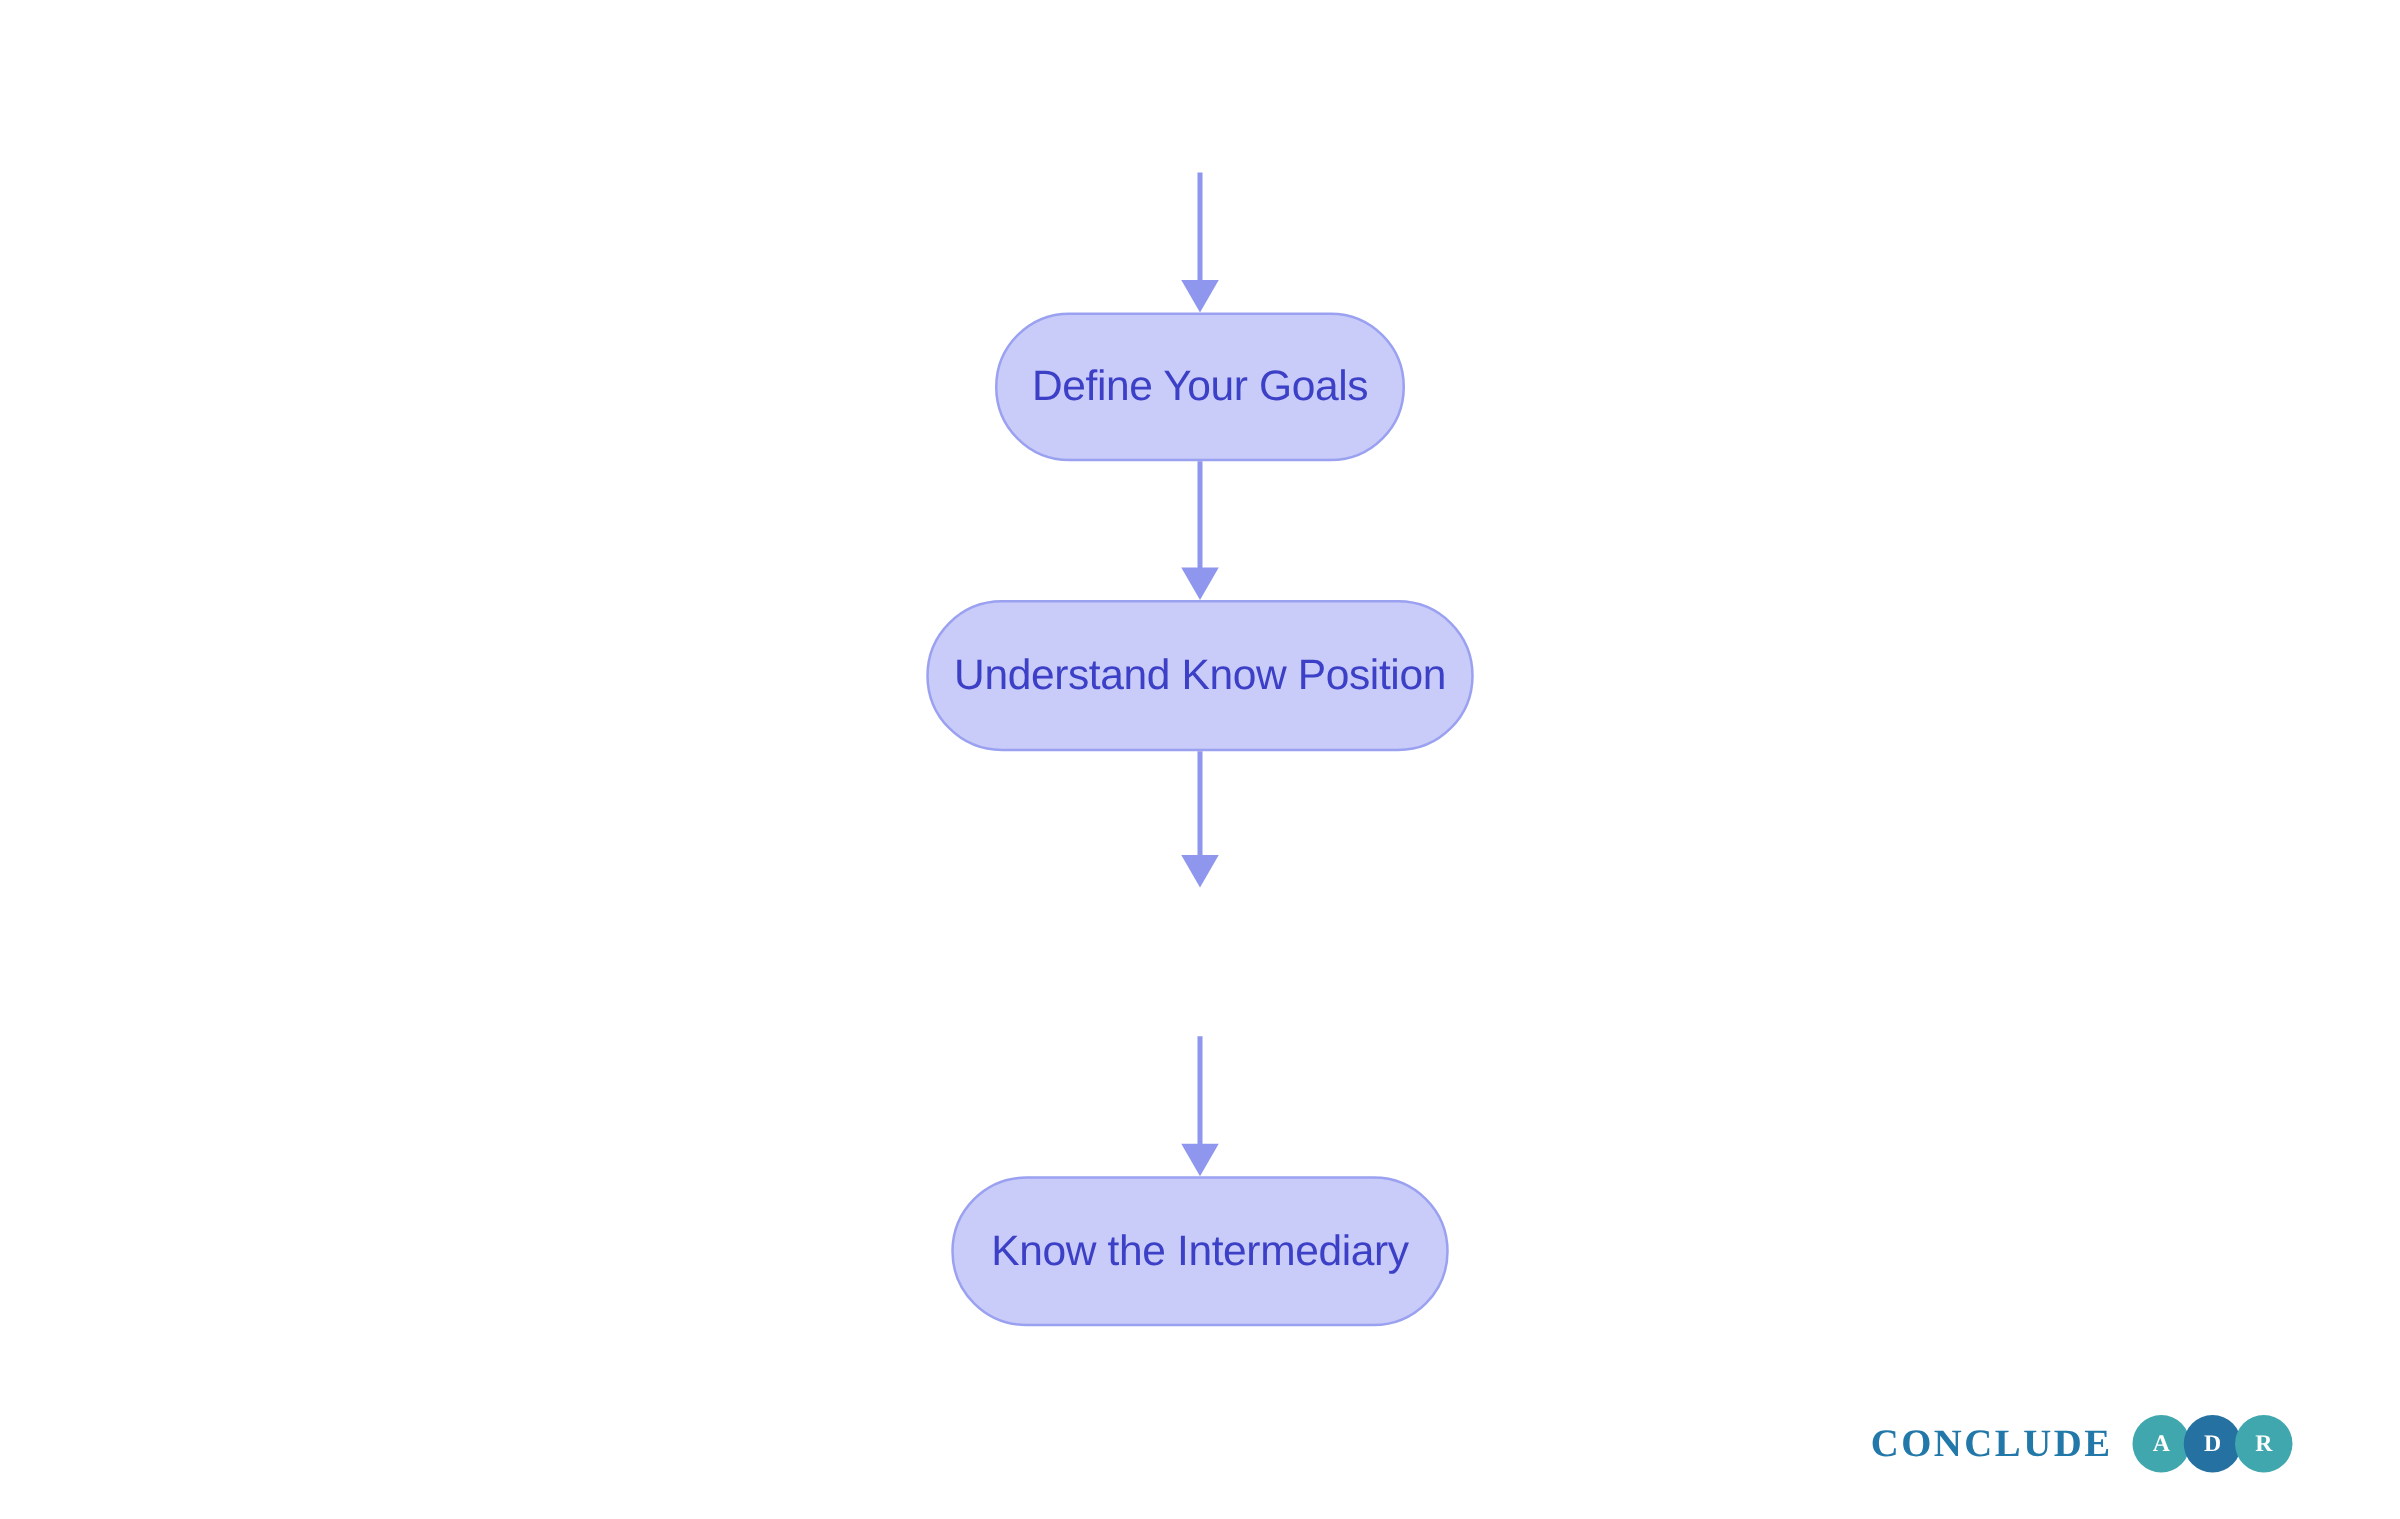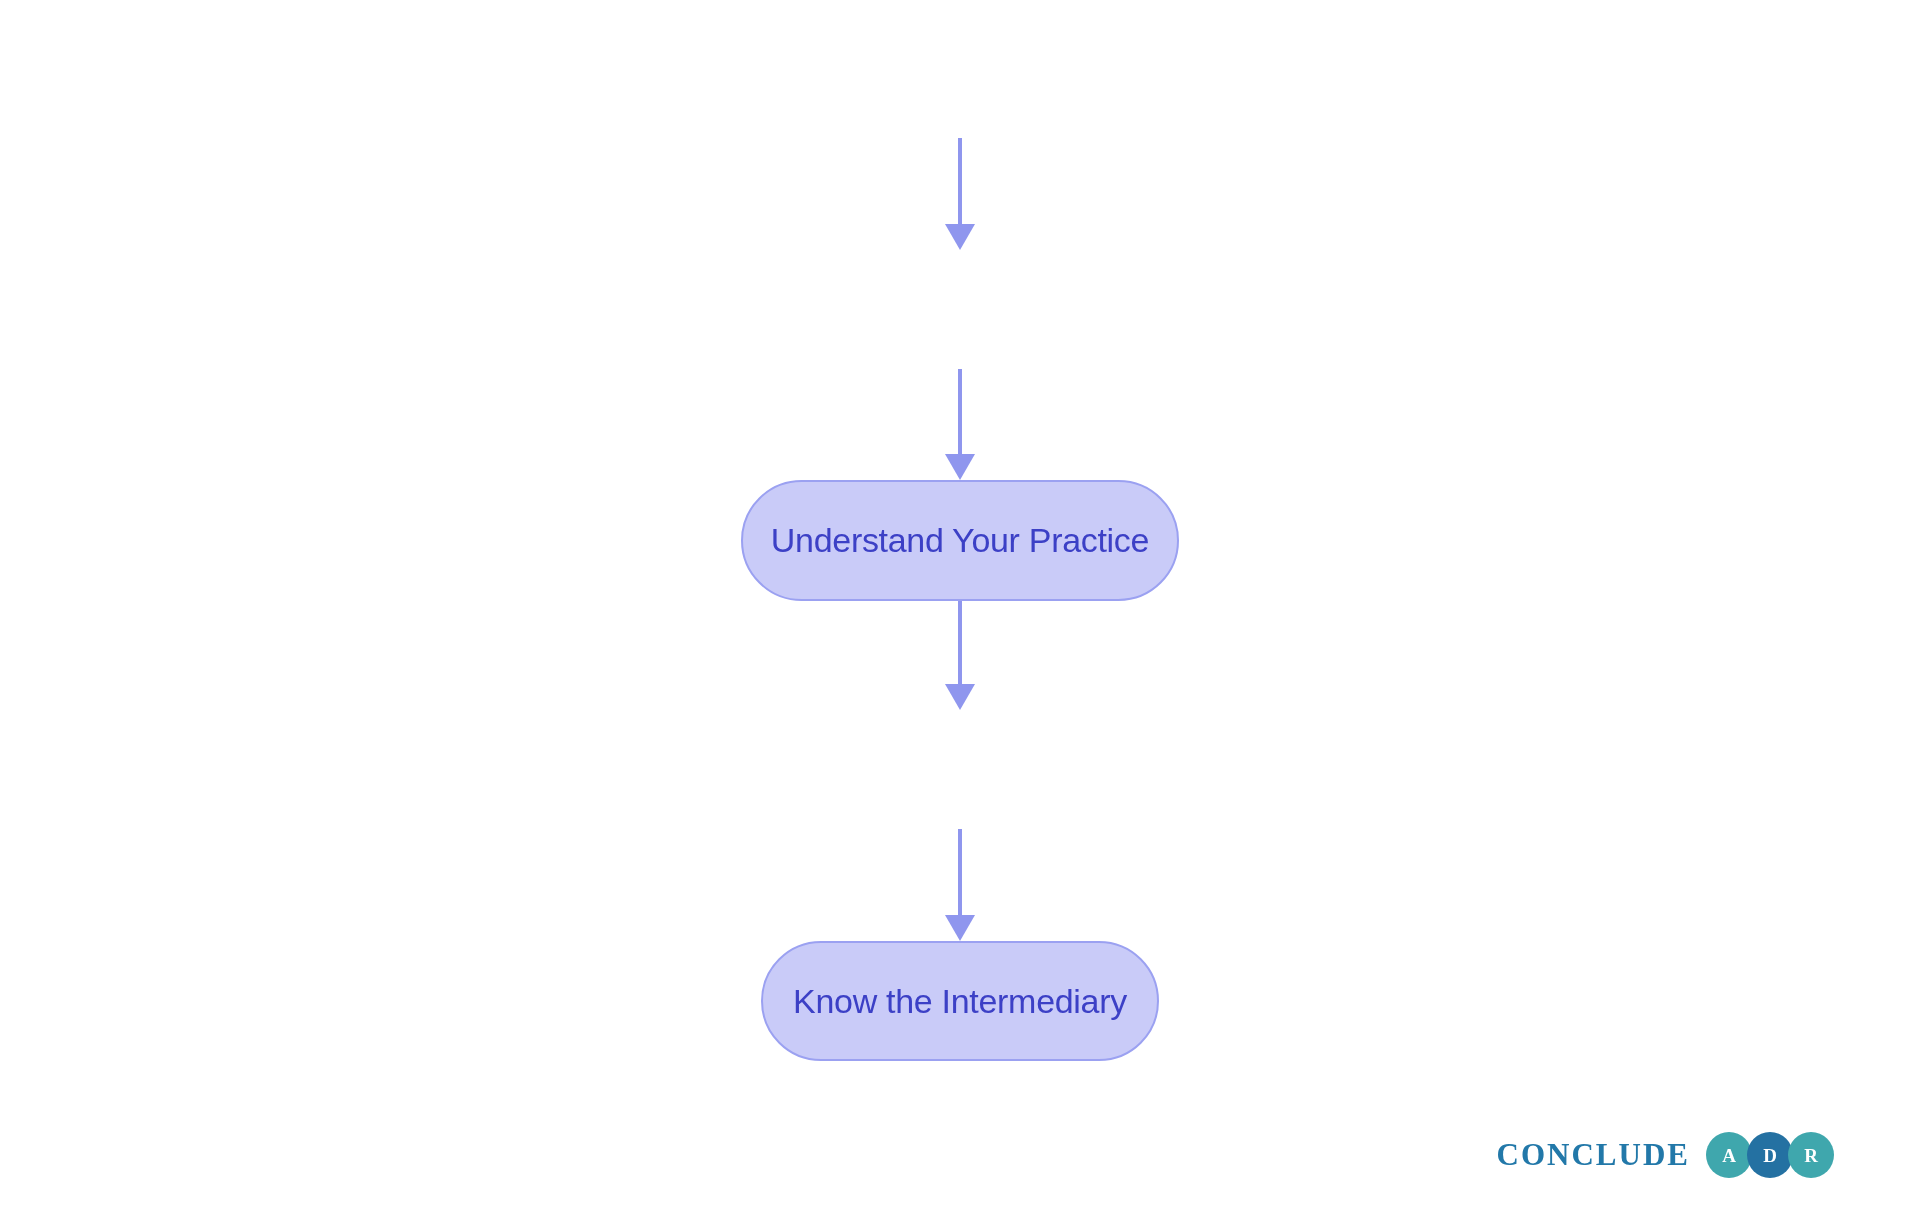--- a/index.html
+++ b/index.html
@@ -109,28 +109,31 @@
 <body>
 
 <div class="canvas">
 
 
   <div class="arrow arrow-1">
     <div class="shaft"></div>
     <div class="head"></div>
   </div>
 
+  <div class="flow-node node-2">
+    <span>Define Your Goals</span>
+  </div>
 
   <div class="arrow arrow-2">
     <div class="shaft"></div>
     <div class="head"></div>
   </div>
 
   <div class="flow-node node-3">
-    <span>Understand Your Practice</span>
+    <span>Understand Know Position</span>
   </div>
 
   <div class="arrow arrow-3">
     <div class="shaft"></div>
     <div class="head"></div>
   </div>
 
 
   <div class="arrow arrow-4">
     <div class="shaft"></div>

